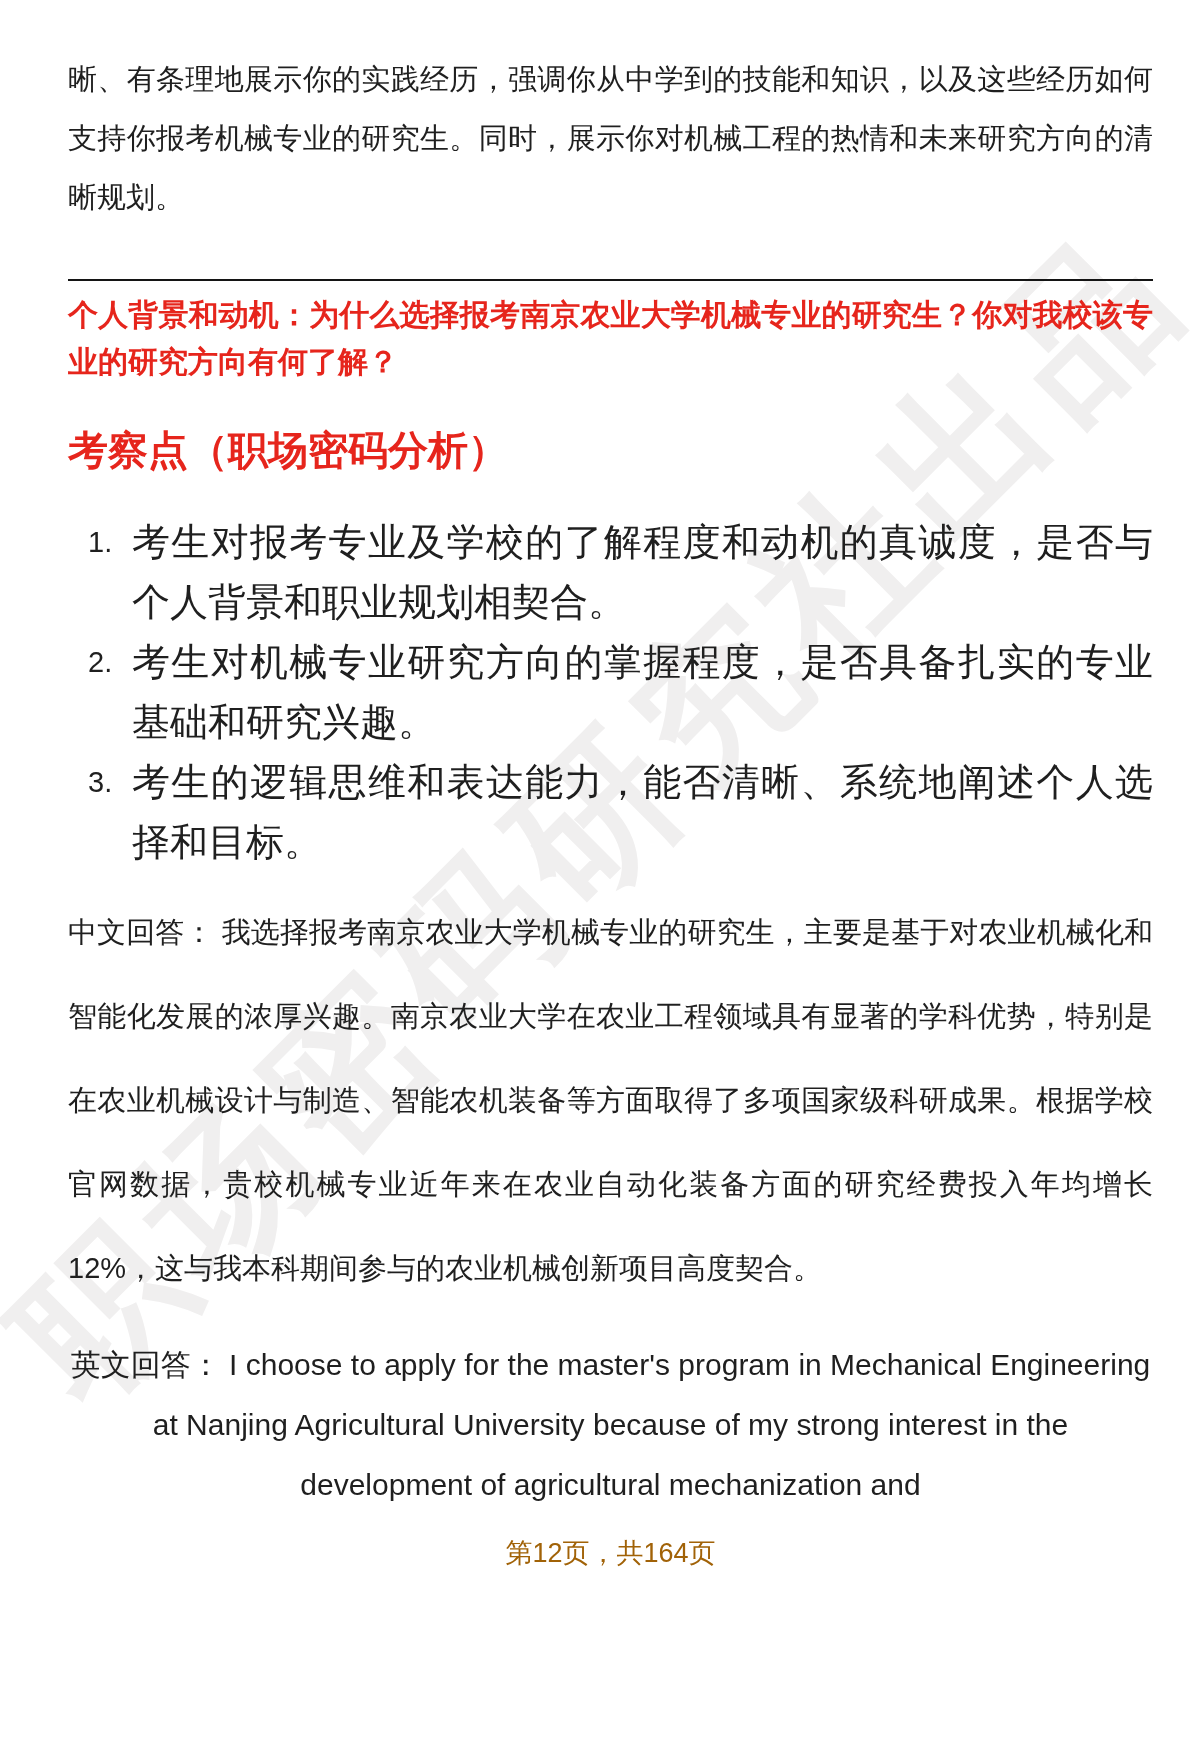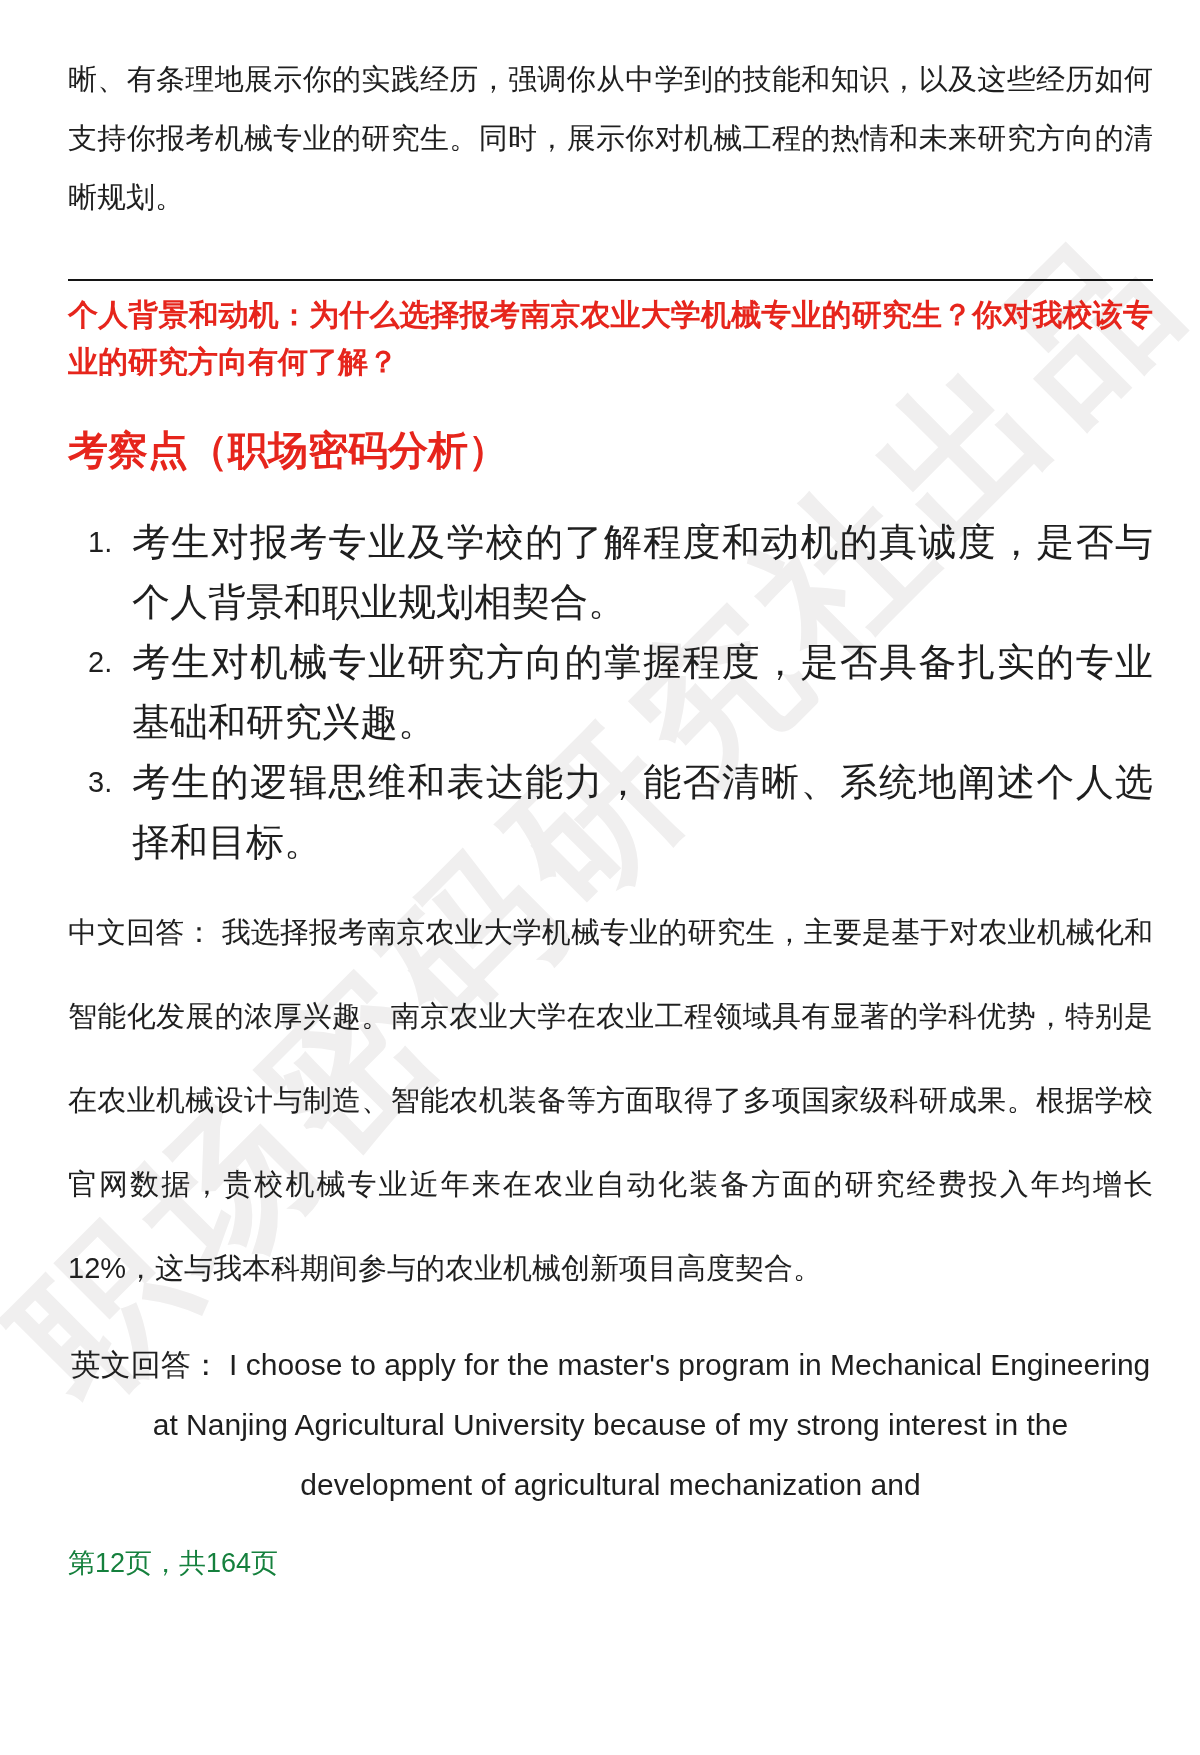--- a/index.html
+++ b/index.html
@@ -90,24 +90,25 @@
   .answer-cn-1 { margin-top: 18px; line-height: 84px; }
   .answer-cn-2 { margin-top: 25px; line-height: 60px; }
   .answer-en {
     margin-top: 25px;
     font-size: 30px;
     line-height: 60px;
     text-align: center;
     color: #1f1f1f;
   }
   .page-footer {
-    margin-top: 30px;
+    margin-top: 20px;
+    text-align: center;
     font-size: 27px;
     line-height: 36px;
-    color: #15803d;
+    color: #a16207;
   }
 </style>
 </head>
 <body>
 
 <div class="page">
 
   <div class="watermark">职场密码研究社出品</div>
 
   <div class="content">

